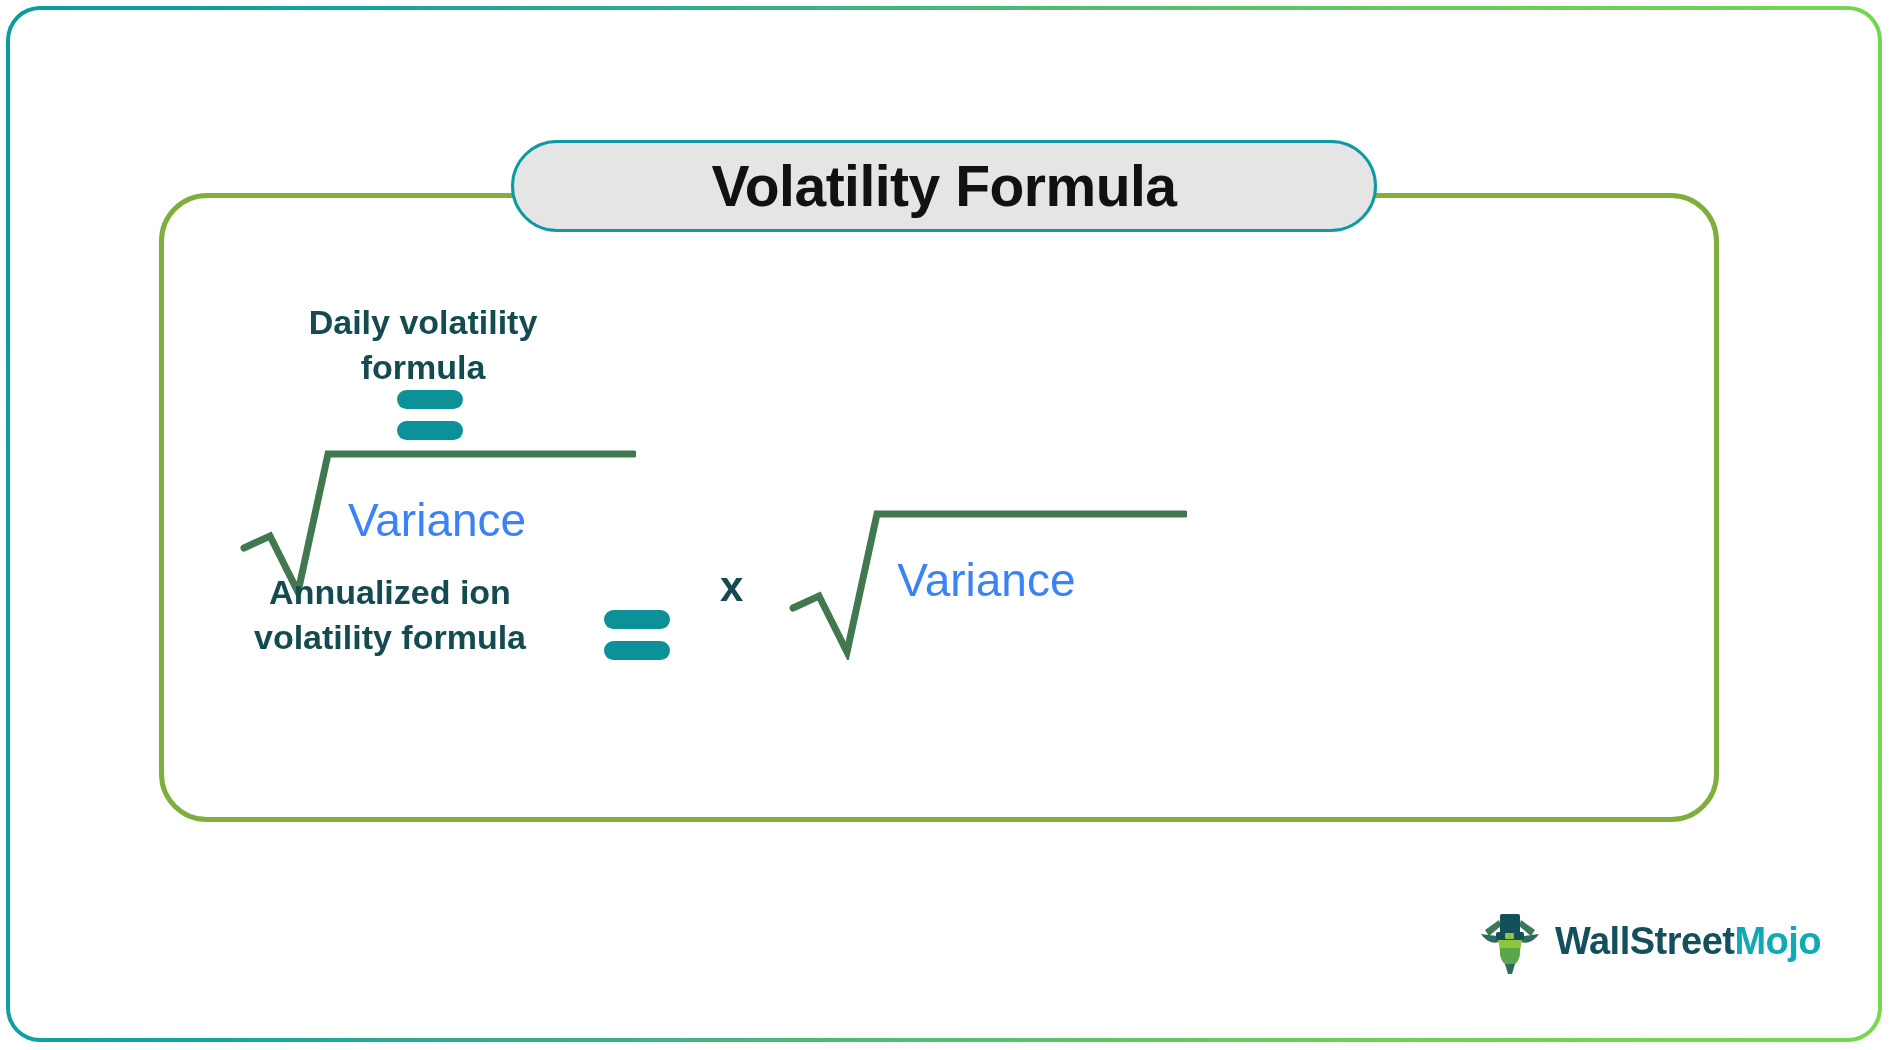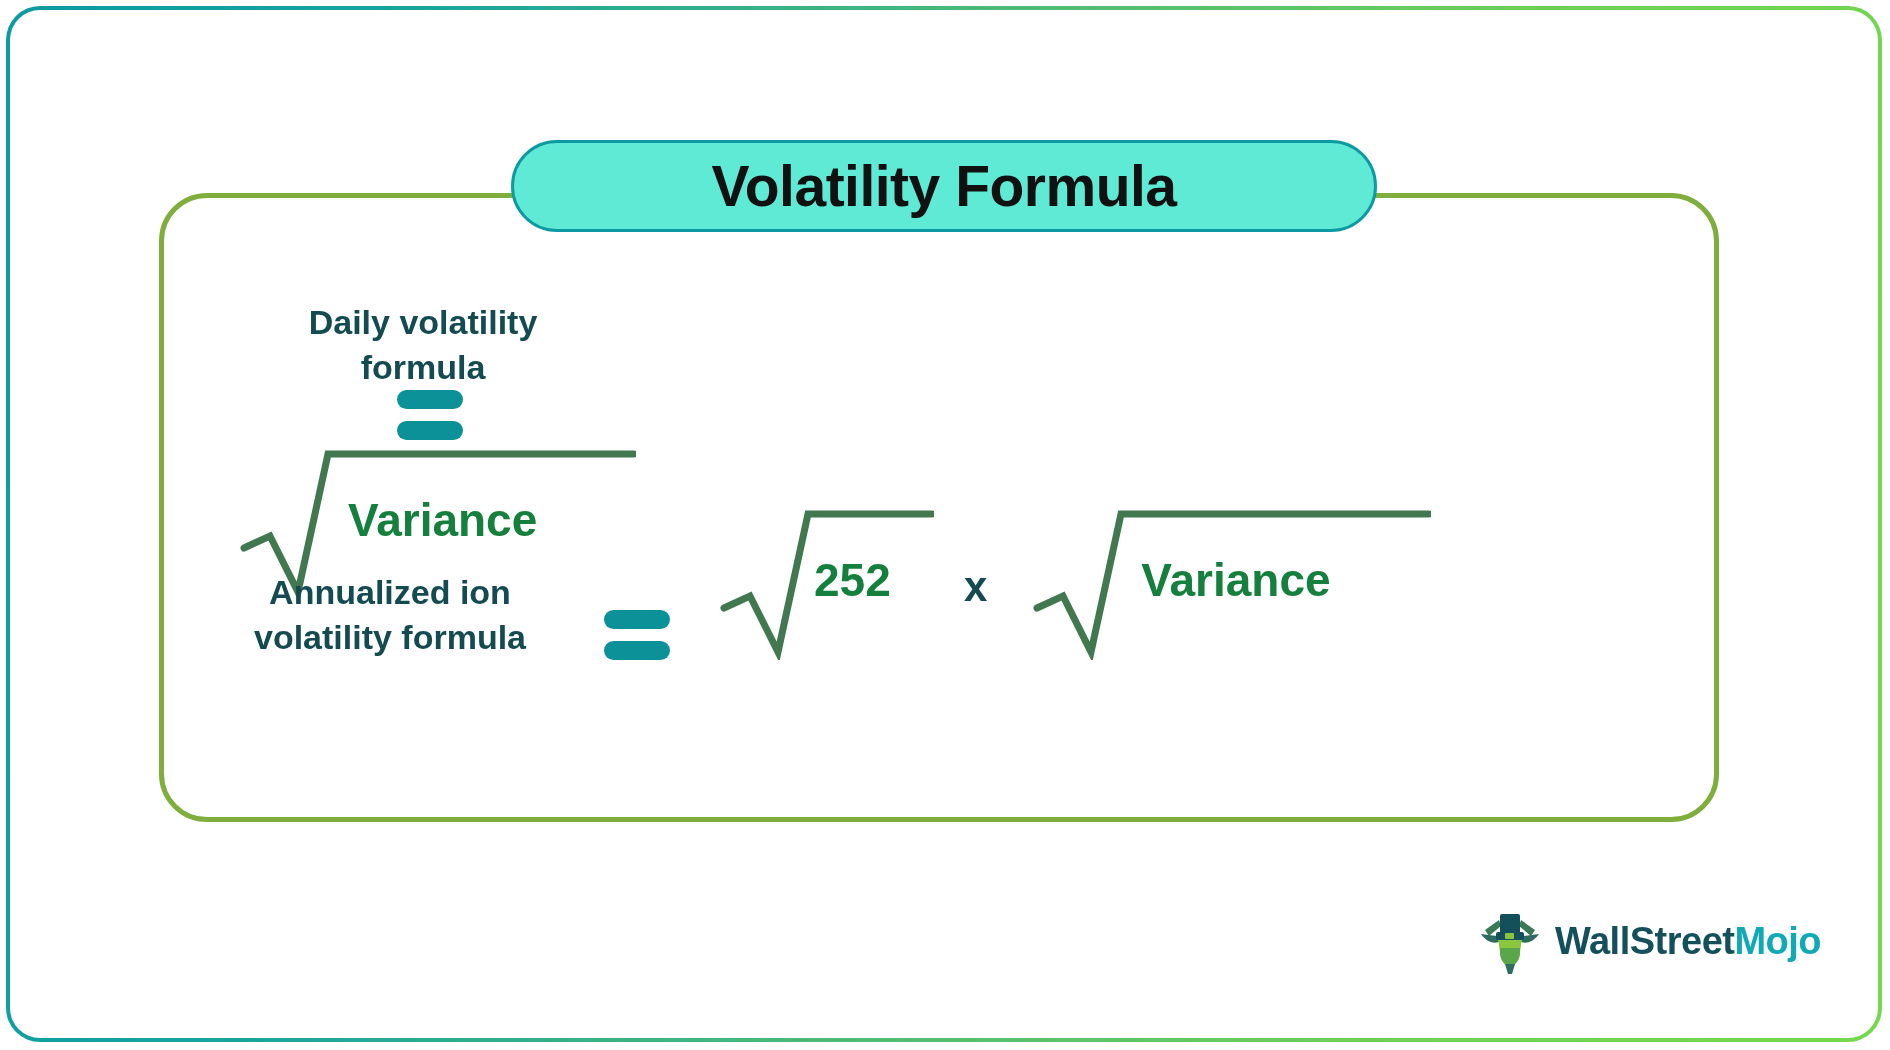--- a/index.html
+++ b/index.html
@@ -54,21 +54,21 @@
 
   
   .title-pill {
     position: absolute;
     left: 511px;
     top: 140px;
     width: 866px;
     height: 92px;
     border: 3px solid #0e9aa2;
     border-radius: 50px;
-    background: #5eead4;
+    background: #e5e5e5;
     display: flex;
     align-items: center;
     justify-content: center;
     box-sizing: border-box;
     z-index: 5;
   }
   .title-text {
     font-size: 57px;
     font-weight: bold;
     color: #111111;
@@ -118,22 +118,22 @@
     display: flex;
     align-items: center;
     margin-left: 26px;
   }
   .radical svg { display: block; }
   .radicand {
     position: absolute;
     top: 50%;
     transform: translateY(-50%);
     font-size: 46px;
-    font-weight: bold;
-    color: #15803d;
+    font-weight: normal;
+    color: #3b82f6;
     white-space: nowrap;
   }
   .rad-1 .radicand { left: 112px; }
   .rad-252 .radicand { left: 98px; }
   .rad-3 .radicand { left: 112px; }
 
   .times {
     font-size: 42px;
     font-weight: bold;
     color: #144b51;
@@ -195,26 +195,20 @@
 
   <div class="row row-2">
 
     <div class="row-label">Annualized ion volatility formula</div>
 
     <div class="equals">
       <span></span>
       <span></span>
     </div>
 
-    <div class="radical rad-252">
-      <svg width="218" height="160" viewBox="0 0 218 160">
-        <path d="M8 108 L34 96 L62 152 L92 14 L216 14" fill="none" stroke="#41784f" stroke-width="7" stroke-linecap="round" stroke-linejoin="miter"></path>
-      </svg>
-      <div class="radicand">252</div>
-    </div>
 
     <div class="times">x</div>
 
     <div class="radical rad-3">
       <svg width="402" height="160" viewBox="0 0 402 160">
         <path d="M8 108 L34 96 L62 152 L92 14 L400 14" fill="none" stroke="#41784f" stroke-width="7" stroke-linecap="round" stroke-linejoin="miter"></path>
       </svg>
       <div class="radicand">Variance</div>
     </div>
   </div>

